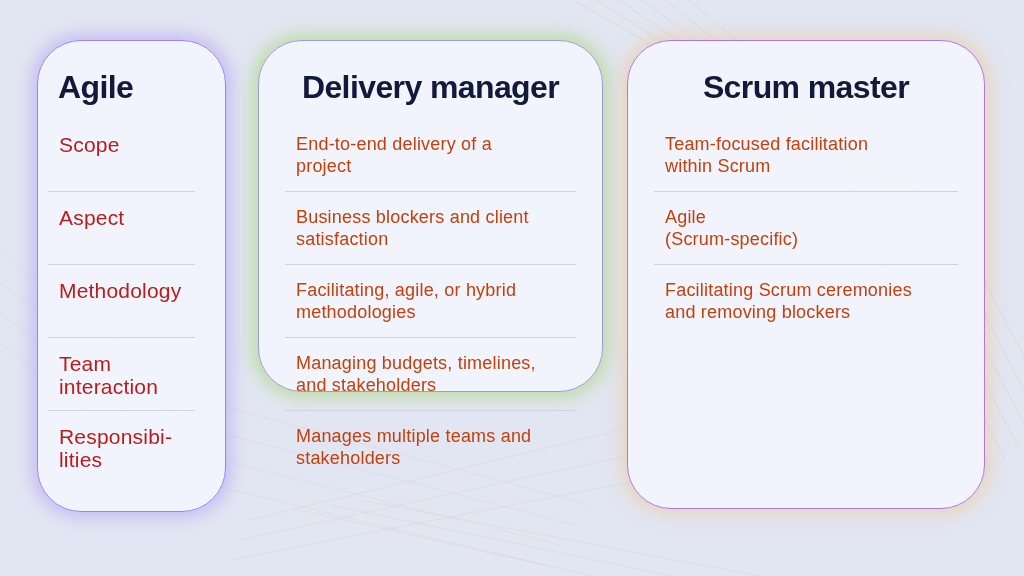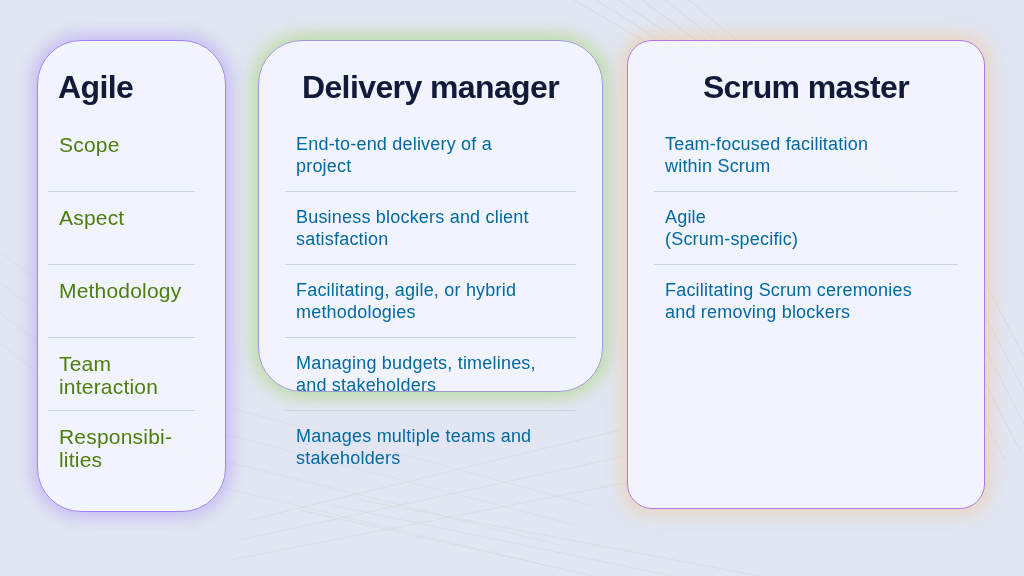--- a/index.html
+++ b/index.html
@@ -57,26 +57,26 @@
     overflow: visible;
   }
   .row:last-child { border-bottom: none; }
 
   .row-label {
     padding-left: 11px;
     white-space: pre-line;
     font-size: 18px;
     line-height: 22px;
     letter-spacing: 0.2px;
-    color: #0369a1;
+    color: #c2410c;
   }
   #card-aspect .row-label {
     font-size: 21px;
     line-height: 23px;
-    color: #4d7c0f;
+    color: #b91c1c;
   }
 </style>
 </head>
 <body>
 
 <svg class="bg-pattern" width="1024" height="576" viewBox="0 0 1024 576" fill="none">
   <g stroke="#cfc9bf" stroke-width="1" stroke-opacity="0.40">
     <path d="M540,-20 L830,150 L990,470"></path>
     <path d="M565,-20 L855,165 L1005,460"></path>
     <path d="M590,-20 L880,180 L1020,450"></path>
@@ -142,21 +142,21 @@
       <div class="row-label">Managing budgets, timelines,
 and stakeholders</div>
     </div>
     <div class="row">
       <div class="row-label">Manages multiple teams and
 stakeholders</div>
     </div>
   </div>
 </div>
 
-<div class="card" id="card-sm" style="border-color: rgb(176, 119, 229); box-shadow: rgba(240, 198, 145, 0.5) 0px 0px 16px 6px; border-radius: 25px;">
+<div class="card" id="card-sm" style="border-color: rgb(176, 119, 229); box-shadow: rgba(240, 198, 145, 0.5) 0px 0px 16px 6px;">
   <div class="card-title">Scrum master</div>
   <div class="rows">
     <div class="row">
       <div class="row-label">Team-focused facilitation
 within Scrum</div>
     </div>
     <div class="row">
       <div class="row-label">Agile
 (Scrum-specific)</div>
     </div>

